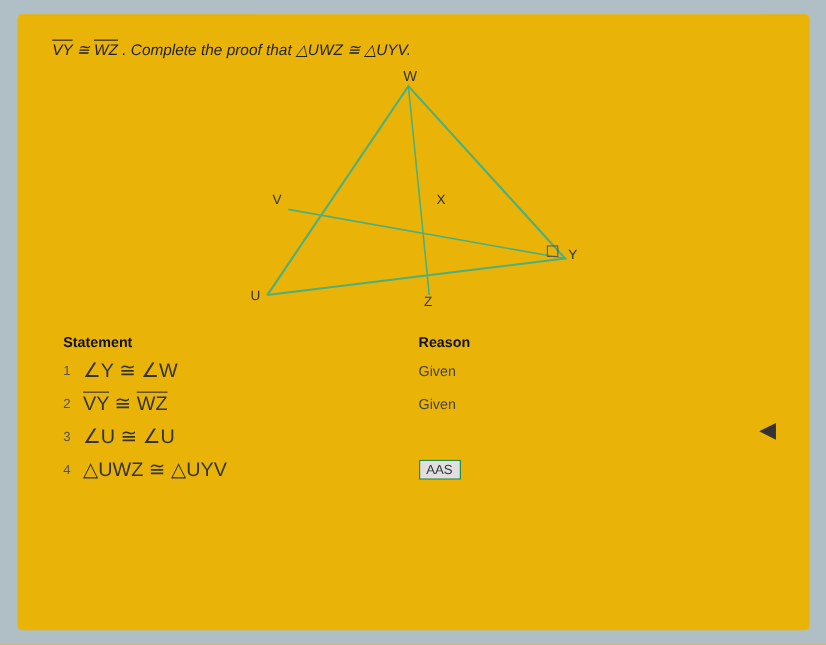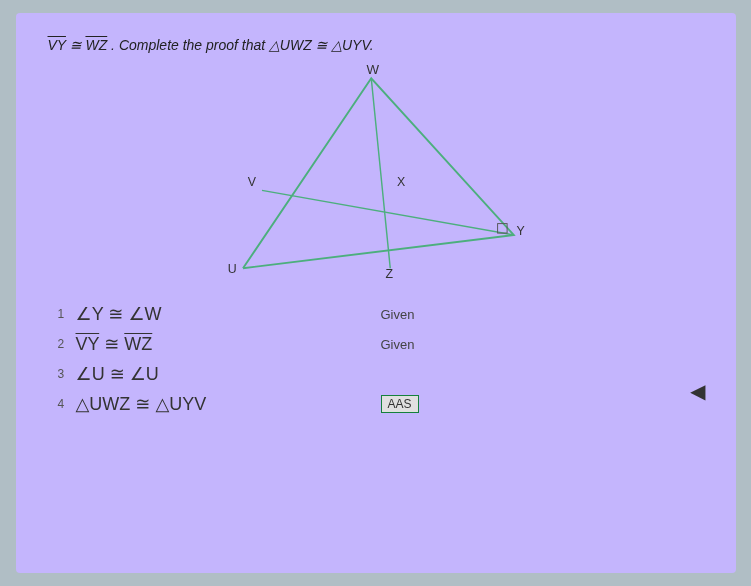--- a/index.html
+++ b/index.html
@@ -11,21 +11,21 @@
       font-family: Arial, sans-serif;
       overflow: hidden;
       display: flex;
       align-items: center;
       justify-content: center;
     }
 
     .page {
       width: 720px;
       height: 560px;
-      background: #c4b5fd;
+      background: #eab308;
       border-radius: 4px;
       padding: 24px 32px 20px 32px;
       position: relative;
     }
 
     .problem-statement {
       font-size: 14px;
       color: #222;
       margin-bottom: 10px;
       font-style: italic;
@@ -141,20 +141,21 @@
       <text x="348" y="180" font-size="13" fill="#333" font-family="Arial">Y</text>
 
       <rect x="328" y="168" width="10" height="10" fill="none" stroke="#555" stroke-width="1"></rect>
     </svg>
   </div>
 
   <div class="cursor-icon">▶</div>
 
   <div class="proof-table">
     <div class="col-statements">
+      <div class="col-header">Statement</div>
 
       <div class="proof-row">
         <span class="row-num">1</span>
         <span class="statement-text">∠Y ≅ ∠W</span>
       </div>
 
       <div class="proof-row">
         <span class="row-num">2</span>
         <span class="statement-text">
           <span class="overline">VY</span> ≅ <span class="overline">WZ</span>
@@ -166,20 +167,21 @@
         <span class="statement-text">∠U ≅ ∠U</span>
       </div>
 
       <div class="proof-row">
         <span class="row-num">4</span>
         <span class="statement-text">△UWZ ≅ △UYV</span>
       </div>
     </div>
 
     <div class="col-reasons">
+      <div class="col-header">Reason</div>
 
       <div class="proof-row">
         <span class="reason-text">Given</span>
       </div>
 
       <div class="proof-row">
         <span class="reason-text">Given</span>
       </div>
 
       <div class="proof-row">

